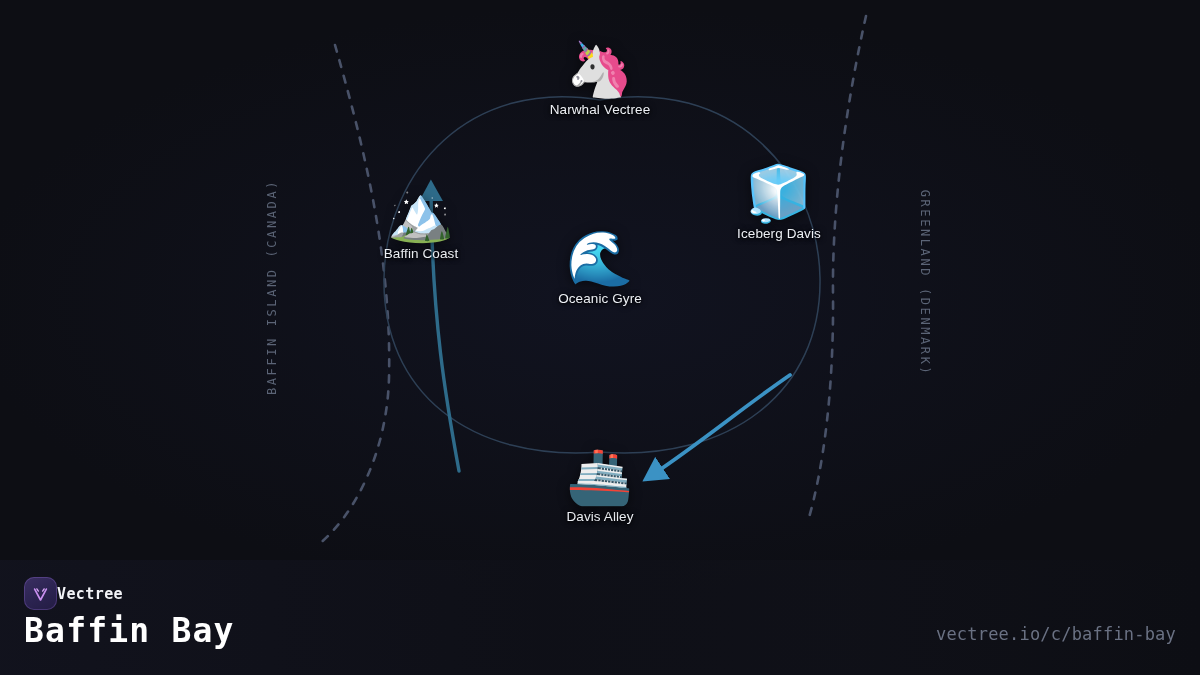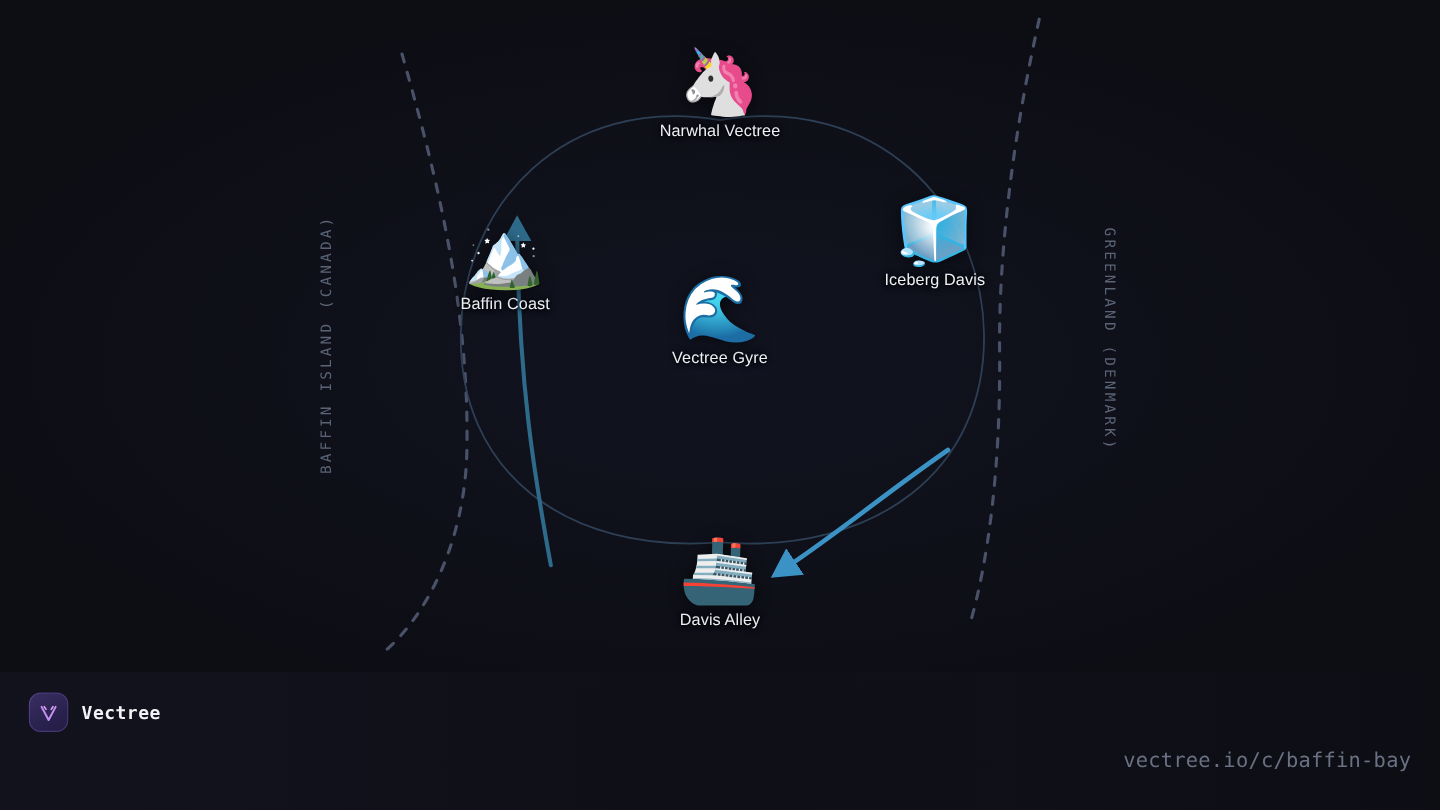--- a/index.html
+++ b/index.html
@@ -86,21 +86,21 @@
     transform-origin: 50% 0%;
   }
 
   
   #brand-row {
     position: absolute;
     left: 24px;
     top: 577px;
     display: flex;
     align-items: center;
-    gap: 11px;
+    gap: 0;
   }
   #brand-mark {
     width: 33px;
     height: 33px;
     border-radius: 10px;
     background: linear-gradient(150deg, #3b2f63 0%, #2b2350 55%, #231c43 100%);
     box-shadow: inset 0 0 0 1px rgba(160,120,235,.28);
     display: flex;
     align-items: center;
     justify-content: center;
@@ -174,35 +174,36 @@
     <span class="node-label">Baffin Coast</span>
   </div>
 
   <div class="node" style="left:779px; top:202px;">
     <span class="node-emoji">🧊</span>
     <span class="node-label">Iceberg Davis</span>
   </div>
 
   <div class="node" style="left:600px; top:267px;">
     <span class="node-emoji">🌊</span>
-    <span class="node-label">Vectree Gyre</span>
+    <span class="node-label">Oceanic Gyre</span>
   </div>
 
   <div class="node" style="left:600px; top:485px;">
     <span class="node-emoji">🚢</span>
     <span class="node-label">Davis Alley</span>
   </div>
 
   <div id="brand-row">
     <div id="brand-mark">
       <svg width="19" height="19" viewBox="0 0 24 24" aria-hidden="true">
         <path d="M4.6 6.4 L12 20.2 L19.4 6.4" fill="none" stroke="#c98ff0" stroke-width="2.1" stroke-linecap="round" stroke-linejoin="round"></path>
         <path d="M7.4 6.2 L9.3 9.0" fill="none" stroke="#d9a7f7" stroke-width="1.7" stroke-linecap="round"></path>
         <path d="M16.6 6.2 L14.7 9.0" fill="none" stroke="#d9a7f7" stroke-width="1.7" stroke-linecap="round"></path>
       </svg>
     </div>
     <span id="brand-name">Vectree</span>
   </div>
 
+  <div id="page-title">Baffin Bay</div>
 
   <div id="footer-url">vectree.io/c/baffin-bay</div>
 
 </div>
 
 </body></html>

